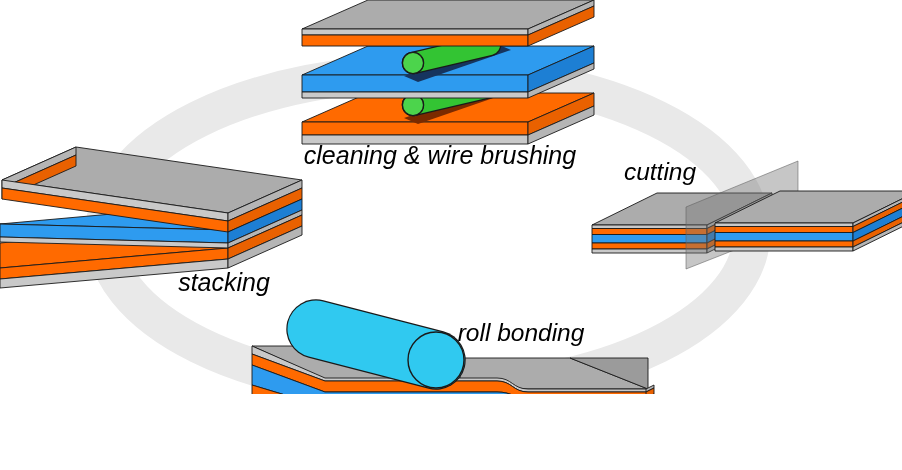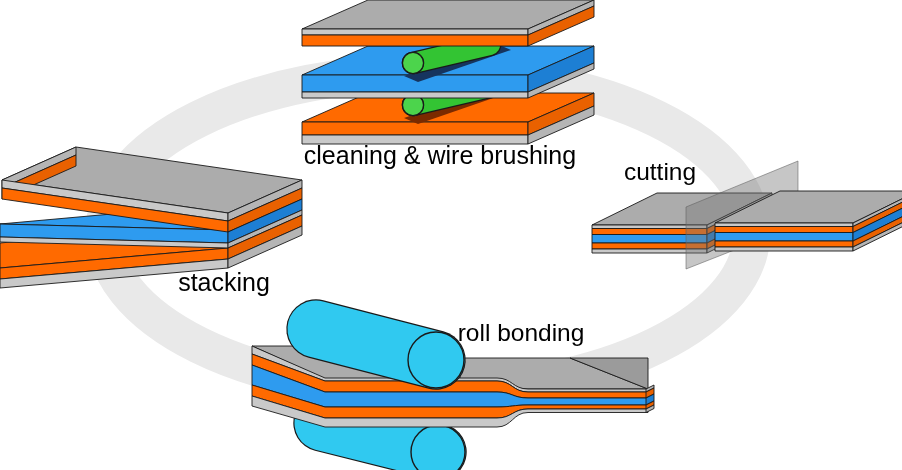--- a/index.html
+++ b/index.html
@@ -1,17 +1,17 @@
 <!DOCTYPE html>
 <html><head>
 <meta charset="utf-8">
 <style>
   html,body{margin:0;padding:0;background:#fff;}
-  .stage{position:relative;width:902px;height:470px;background:#fff;overflow:hidden;
-         font-family:"Liberation Sans", sans-serif;}
+  .stage{position:relative;width:902px;height:394px;background:#fff;overflow:hidden;
+         font-family:"Liberation Sans", sans-serif;font-style:italic;}
   svg{display:block;width:902px;height:470px;}
   text{font-family:"Liberation Sans", sans-serif;fill:#000;}
 </style>
 </head>
 <body>
 
 <div class="stage">
   <svg viewBox="0 0 902 470">
     <ellipse id="cycle-ring" cx="428" cy="232" rx="324" ry="160" fill="none" stroke-width="37" stroke="#E9E9E9"></ellipse>
     <g id="g-stacking">

